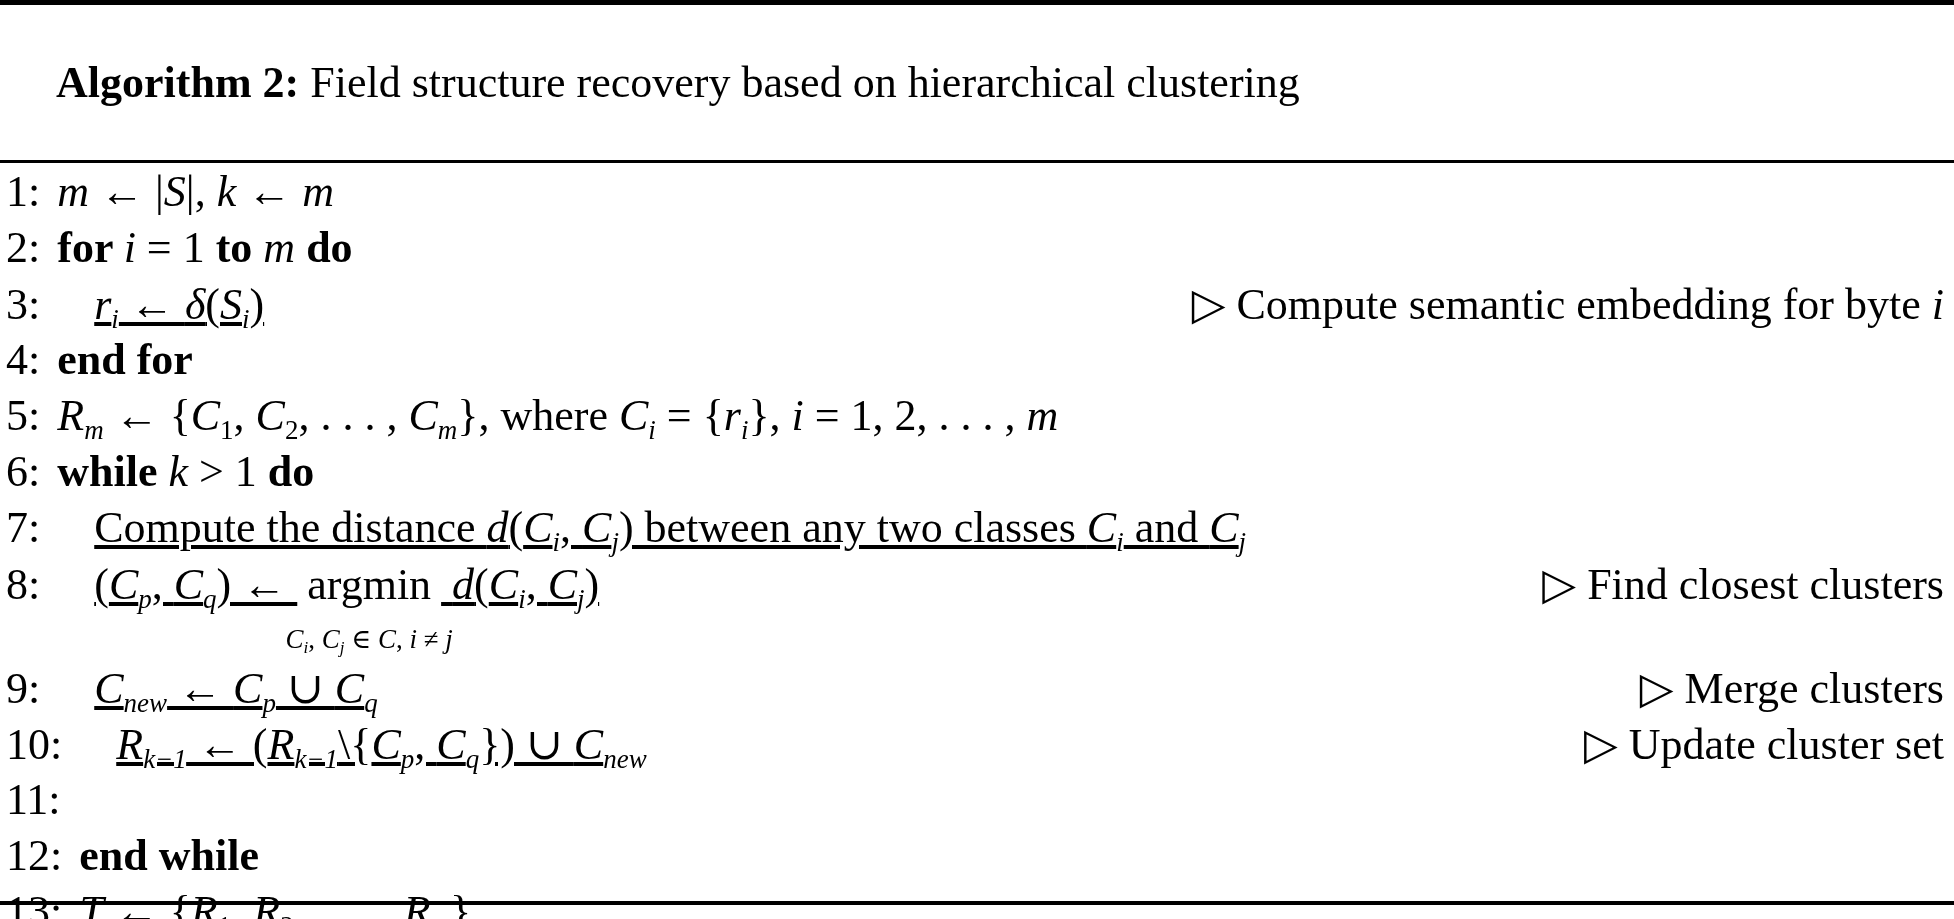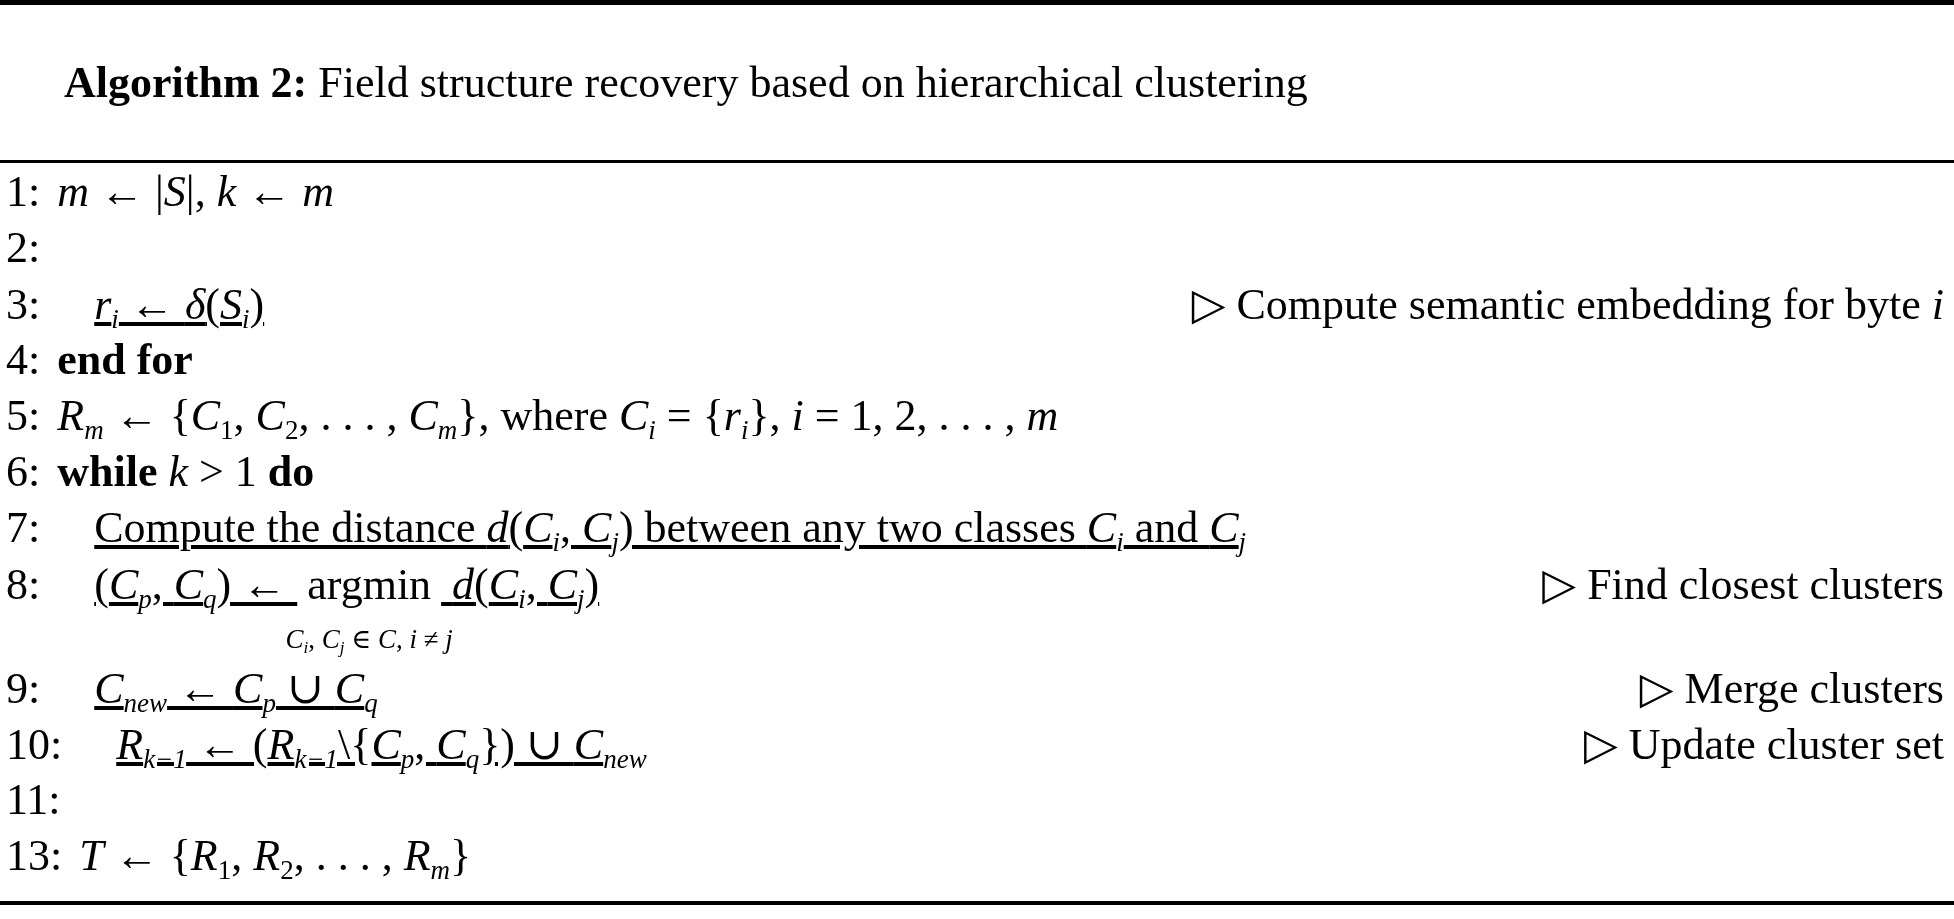--- a/index.html
+++ b/index.html
@@ -13,21 +13,21 @@
     font-family: "Liberation Serif", "DejaVu Serif", serif;
     font-size: 44px;
     overflow: hidden;
   }
   .rule { position: absolute; left: 0; right: 0; background: #000000; }
   .rule-top { top: 0; height: 5px; }
   .rule-bottom { top: 901px; height: 4px; }
 
   .header {
     box-sizing: border-box;
-    padding: 11px 8px 5px 20px;
+    padding: 11px 8px 5px 12px;
     border-bottom: 3px solid #000000;
     line-height: 48px;
     white-space: pre;
   }
   .header .alg-label { font-weight: bold; }
 
   .lines { padding: 3px 10px 0 6px; }
   .line {
     display: flex;
     align-items: baseline;
@@ -68,27 +68,28 @@
 
 <div class="doc">
   <div class="rule rule-top"></div>
 
   <div class="header">
     <span class="alg-label">Algorithm 2:</span><span class="alg-title"> Field structure recovery based on hierarchical clustering</span>
   </div>
 
   <div class="lines" id="lines">
       <div class="line"><span class="num">1:</span><span class="body"><span class="st-it">m</span><span class="st-rm"> ← |</span><span class="st-it">S</span><span class="st-rm">|, </span><span class="st-it">k</span><span class="st-rm"> ← </span><span class="st-it">m</span></span></div>
-      <div class="line"><span class="num">2:</span></div>
+      <div class="line"><span class="num">2:</span><span class="body"><span class="st-bf">for </span><span class="st-it">i</span><span class="st-rm"> = 1 </span><span class="st-bf">to</span><span class="st-rm"> </span><span class="st-it">m</span><span class="st-rm"> </span><span class="st-bf">do</span></span></div>
       <div class="line"><span class="num">3:</span><span class="body indent1"><span class="st-it">r</span><span class="st-itsub">i</span><span class="st-rm"> ← </span><span class="st-it">δ</span><span class="st-rm">(</span><span class="st-it">S</span><span class="st-itsub">i</span><span class="st-rm">)</span></span><span class="comment"><span class="st-rm">▷ Compute semantic embedding for byte </span><span class="st-it">i</span></span></div>
       <div class="line"><span class="num">4:</span><span class="body"><span class="st-bf">end for</span></span></div>
       <div class="line"><span class="num">5:</span><span class="body"><span class="st-it">R</span><span class="st-itsub">m</span><span class="st-rm"> ← {</span><span class="st-it">C</span><span class="st-rmsub">1</span><span class="st-rm">, </span><span class="st-it">C</span><span class="st-rmsub">2</span><span class="st-rm">, . . . , </span><span class="st-it">C</span><span class="st-itsub">m</span><span class="st-rm">}, where </span><span class="st-it">C</span><span class="st-itsub">i</span><span class="st-rm"> = {</span><span class="st-it">r</span><span class="st-itsub">i</span><span class="st-rm">}, </span><span class="st-it">i</span><span class="st-rm"> = 1, 2, . . . , </span><span class="st-it">m</span></span></div>
       <div class="line"><span class="num">6:</span><span class="body"><span class="st-bf">while </span><span class="st-it">k</span><span class="st-rm"> &gt; 1 </span><span class="st-bf">do</span></span></div>
       <div class="line"><span class="num">7:</span><span class="body indent1"><span class="st-rm">Compute the distance </span><span class="st-it">d</span><span class="st-rm">(</span><span class="st-it">C</span><span class="st-itsub">i</span><span class="st-rm">, </span><span class="st-it">C</span><span class="st-itsub">j</span><span class="st-rm">) between any two classes </span><span class="st-it">C</span><span class="st-itsub">i</span><span class="st-rm"> and </span><span class="st-it">C</span><span class="st-itsub">j</span></span></div>
       <div class="line tall"><span class="num">8:</span><span class="body indent1"><span class="st-rm">(</span><span class="st-it">C</span><span class="st-itsub">p</span><span class="st-rm">, </span><span class="st-it">C</span><span class="st-itsub">q</span><span class="st-rm">) ← </span><span class="stack"><span class="stack-top"><span class="st-rm">argmin</span></span><span class="stack-bottom"><span class="st-it">C</span><span class="st-itsub">i</span><span class="st-rm">, </span><span class="st-it">C</span><span class="st-itsub">j</span><span class="st-rm"> ∈ </span><span class="st-it">C</span><span class="st-rm">, </span><span class="st-it">i</span><span class="st-rm"> ≠ </span><span class="st-it">j</span></span></span><span class="st-rm"> </span><span class="st-it">d</span><span class="st-rm">(</span><span class="st-it">C</span><span class="st-itsub">i</span><span class="st-rm">, </span><span class="st-it">C</span><span class="st-itsub">j</span><span class="st-rm">)</span></span><span class="comment"><span class="st-rm">▷ Find closest clusters</span></span></div>
       <div class="line"><span class="num">9:</span><span class="body indent1"><span class="st-it">C</span><span class="st-itsub">new</span><span class="st-rm"> ← </span><span class="st-it">C</span><span class="st-itsub">p</span><span class="st-rm"> ∪ </span><span class="st-it">C</span><span class="st-itsub">q</span></span><span class="comment"><span class="st-rm">▷ Merge clusters</span></span></div>
       <div class="line"><span class="num">10:</span><span class="body indent1"><span class="st-it">R</span><span class="st-itsub">k−1</span><span class="st-rm"> ← (</span><span class="st-it">R</span><span class="st-itsub">k−1</span><span class="st-rm">\{</span><span class="st-it">C</span><span class="st-itsub">p</span><span class="st-rm">, </span><span class="st-it">C</span><span class="st-itsub">q</span><span class="st-rm">}) ∪ </span><span class="st-it">C</span><span class="st-itsub">new</span></span><span class="comment"><span class="st-rm">▷ Update cluster set</span></span></div>
       <div class="line"><span class="num">11:</span></div>
+      <div class="line"><span class="num">12:</span><span class="body"><span class="st-bf">end while</span></span></div>
       <div class="line"><span class="num">13:</span><span class="body"><span class="st-it">T</span><span class="st-rm"> ← {</span><span class="st-it">R</span><span class="st-rmsub">1</span><span class="st-rm">, </span><span class="st-it">R</span><span class="st-rmsub">2</span><span class="st-rm">, . . . , </span><span class="st-it">R</span><span class="st-itsub">m</span><span class="st-rm">}</span></span></div>
     </div>
 
   <div class="rule rule-bottom"></div>
 </div>
 
 </body></html>

